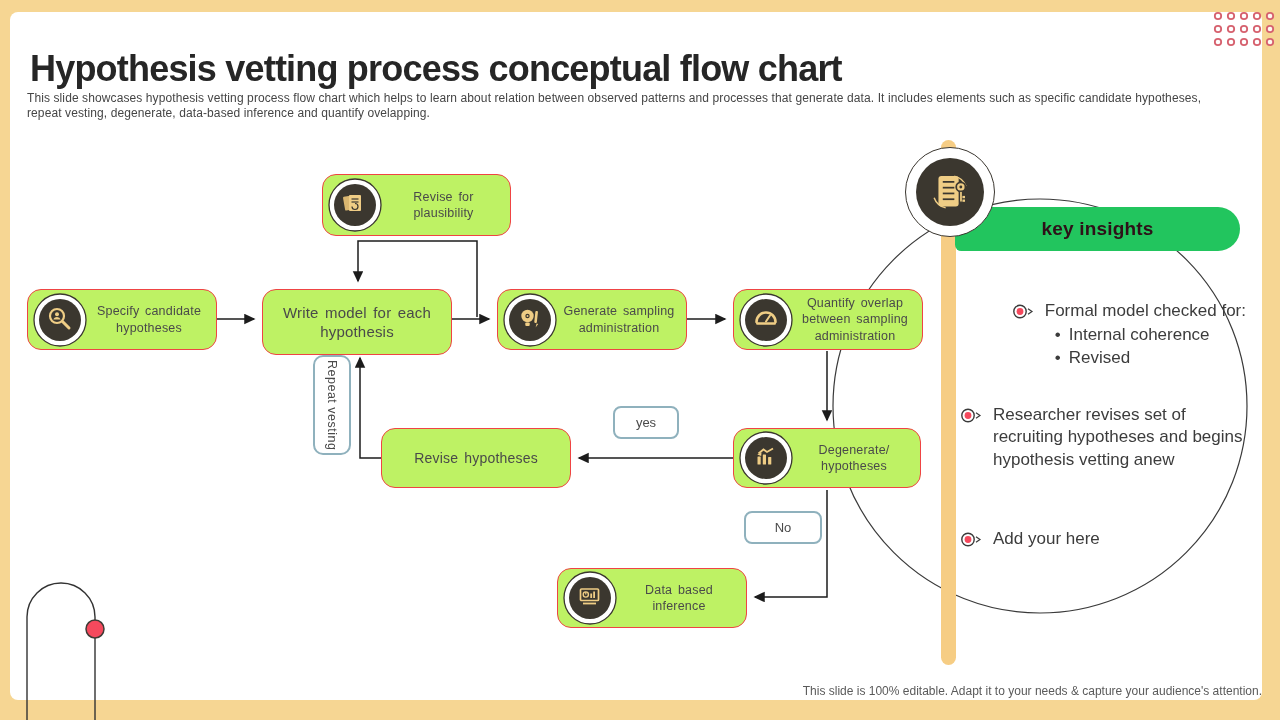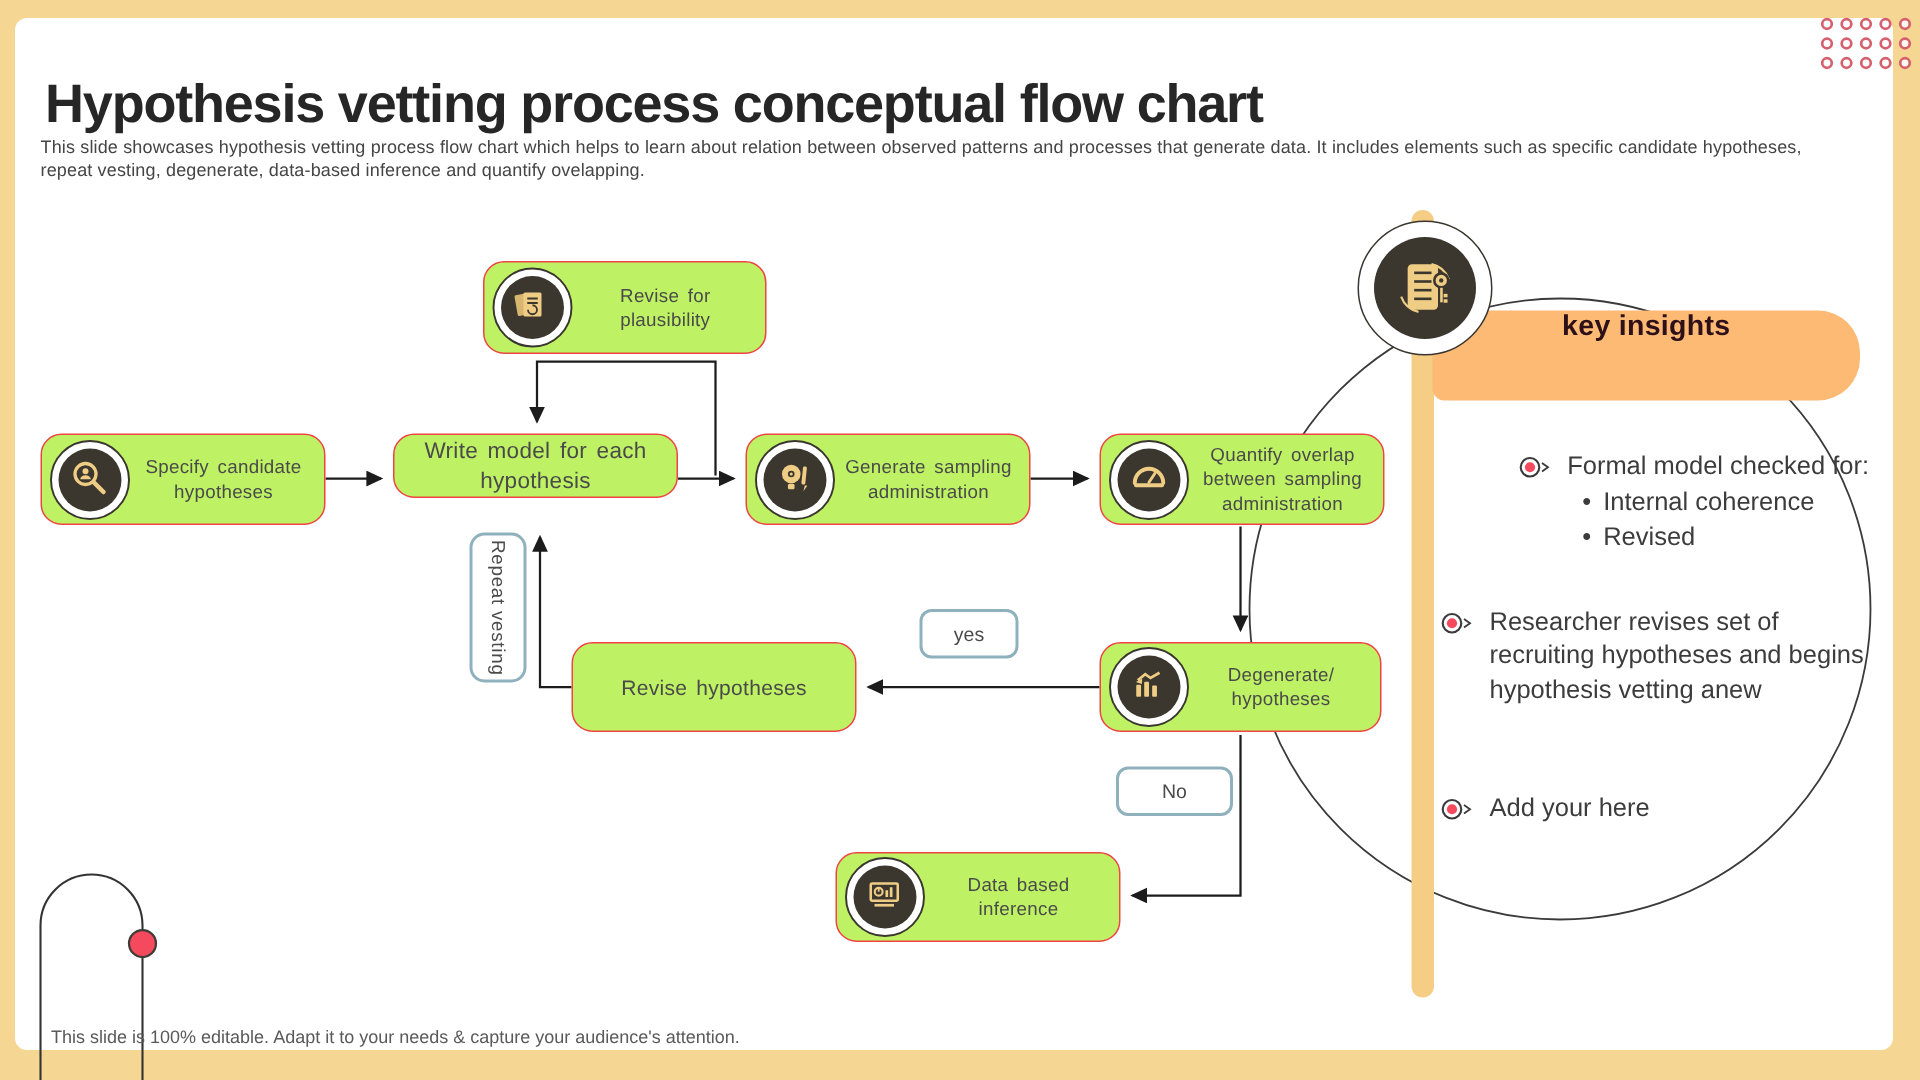--- a/index.html
+++ b/index.html
@@ -18,23 +18,23 @@
   .desc{
     position:absolute;left:27px;top:79px;width:1200px;
     font-size:12px;color:#454545;line-height:1.25;letter-spacing:0.1px;
   }
   svg.overlay{position:absolute;left:0;top:0;z-index:2;}
   .goldbar{
     position:absolute;left:941px;top:140px;width:15px;height:525px;
     background:#f6cd84;border-radius:8px;z-index:3;
   }
   .pill{
-    position:absolute;left:955px;top:207px;width:285px;height:60px;
-    background:#fdba74;border-radius:8px 28px 28px 8px;z-index:4;
-    display:flex;justify-content:center;
+    position:absolute;left:955px;top:207px;width:285px;height:44px;
+    background:#22c55e;border-radius:8px 28px 28px 8px;z-index:4;
+    display:flex;align-items:center;justify-content:center;
     font-size:19px;font-weight:bold;color:#2e1118;letter-spacing:0.2px;
   }
   .bigicon{
     position:absolute;left:905px;top:147px;width:88px;height:88px;z-index:5;
     background:#ffffff;border:1.5px solid #3a362f;border-radius:50%;
     display:flex;align-items:center;justify-content:center;
   }
   .bigicon .disc{
     width:68px;height:68px;border-radius:50%;background:#3b372f;
     display:flex;align-items:center;justify-content:center;
@@ -70,21 +70,21 @@
     display:flex;align-items:flex-start;
   }
   .insight .imark{flex:0 0 auto;margin-top:3px;}
   .insight .itext{
     margin-left:10px;font-size:17px;color:#3c3c3c;line-height:1.32;
   }
   .insight ul{margin:2px 0 0 0;padding-left:10px;list-style:none;}
   .insight li{padding-left:14px;position:relative;}
   .insight li::before{content:"•";position:absolute;left:0;color:#3c3c3c;}
   .footer{
-    position:absolute;left:10px;right:18px;top:684px;text-align:left;
+    position:absolute;left:10px;right:18px;top:684px;text-align:right;
     font-size:12px;color:#5a5a5a;z-index:3;padding-left:24px;
   }
 </style>
 </head>
 <body>
 
 <div class="panel"></div>
 
 <h1 class="title">Hypothesis vetting process conceptual flow chart</h1>
 <p class="desc">This slide showcases hypothesis vetting process flow chart which helps to learn about relation between observed patterns and processes that generate data. It includes elements such as specific candidate hypotheses,  repeat vesting, degenerate, data-based inference and quantify ovelapping.</p>
@@ -184,21 +184,21 @@
         <circle cx="9" cy="9" r="7" fill="none" stroke="#efcd85" stroke-width="2.2"></circle>
         <line x1="14.5" y1="14.5" x2="21" y2="21" stroke="#efcd85" stroke-width="3" stroke-linecap="round"></line>
         <circle cx="9" cy="7.2" r="2" fill="#efcd85"></circle>
         <path d="M5.4,12.5 a3.7,3.4 0 0 1 7.2,0 z" fill="#efcd85"></path>
       </g>
     </svg>
   </span>
   <span class="nlabel">Specify candidate hypotheses</span>
 </div>
 
-<div class="node noicon" style="left:262px;top:289px;width:190px;height:43px;">
+<div class="node noicon" style="left:262px;top:289px;width:190px;height:66px;">
   <span class="nlabel">Write model for each hypothesis</span>
 </div>
 
 <div class="node" style="left:497px;top:289px;width:190px;height:61px;">
   <span class="nicon">
     <svg width="56" height="56" viewBox="0 0 56 56">
       <circle cx="28" cy="28" r="26" fill="#ffffff" stroke="#3a362f" stroke-width="1.3"></circle>
       <circle cx="28" cy="28" r="21" fill="#3b372f"></circle>
       <g transform="translate(16,15)">
         <circle cx="9.5" cy="9" r="6.2" fill="#efcd85"></circle>

